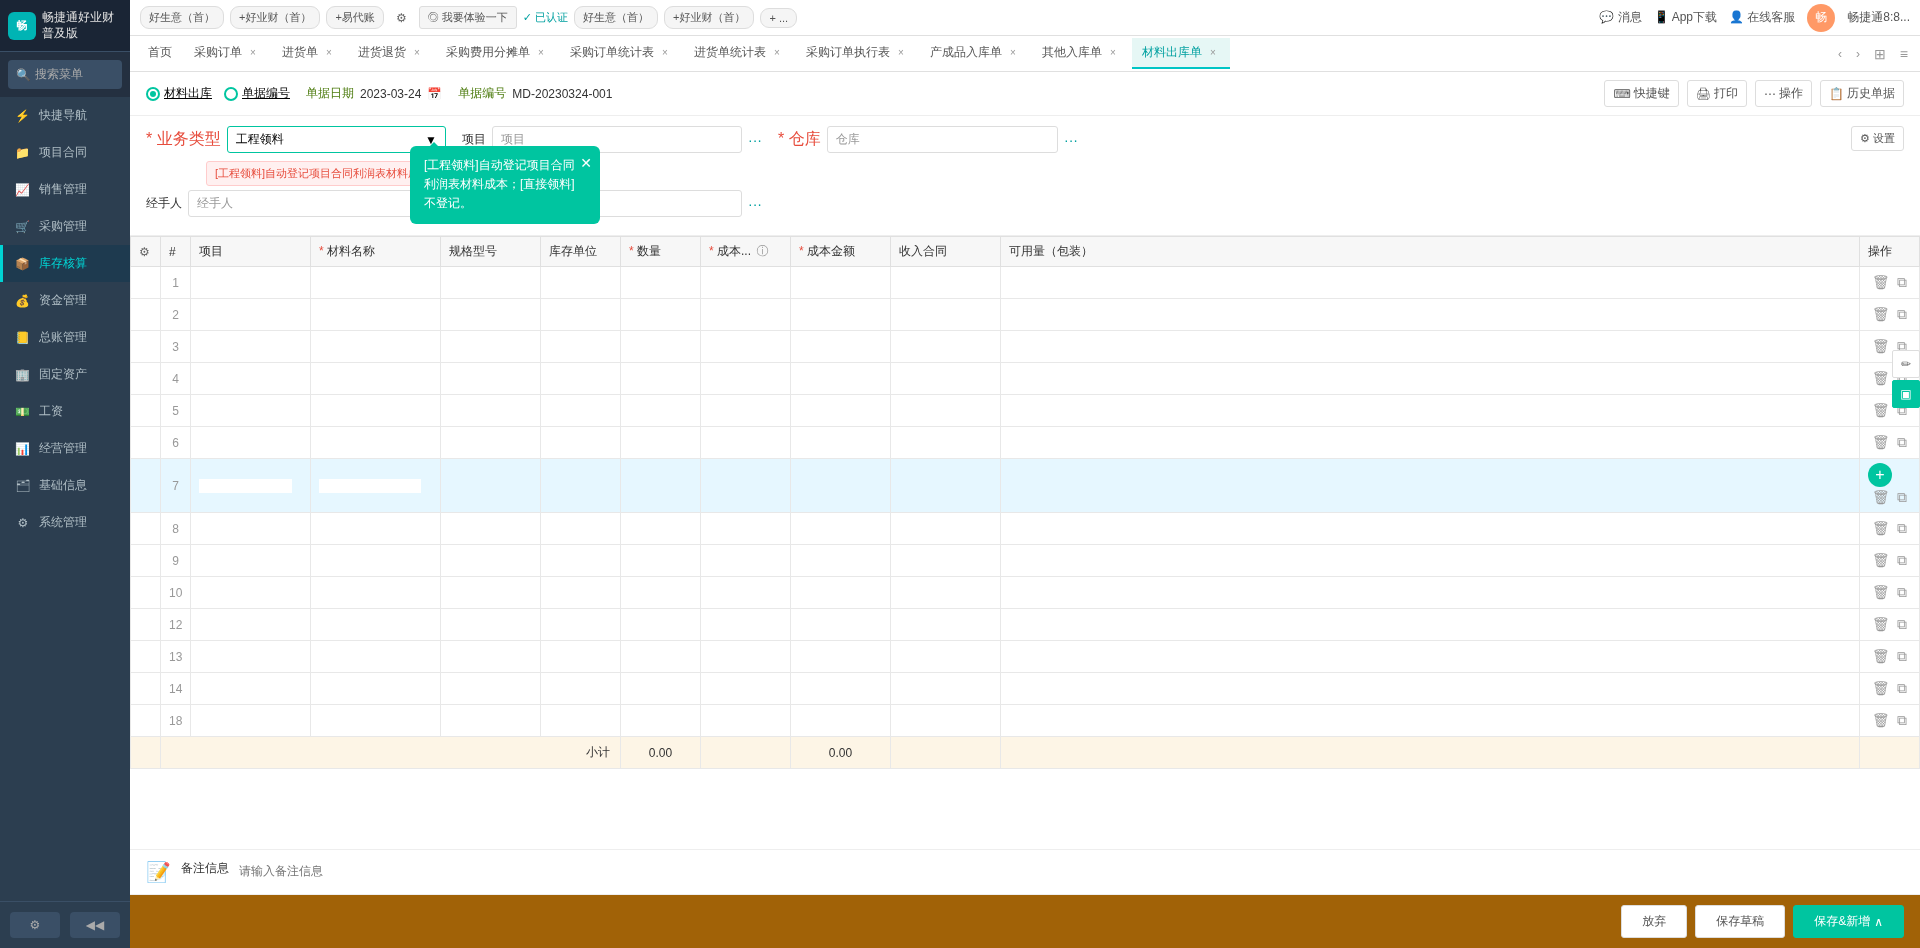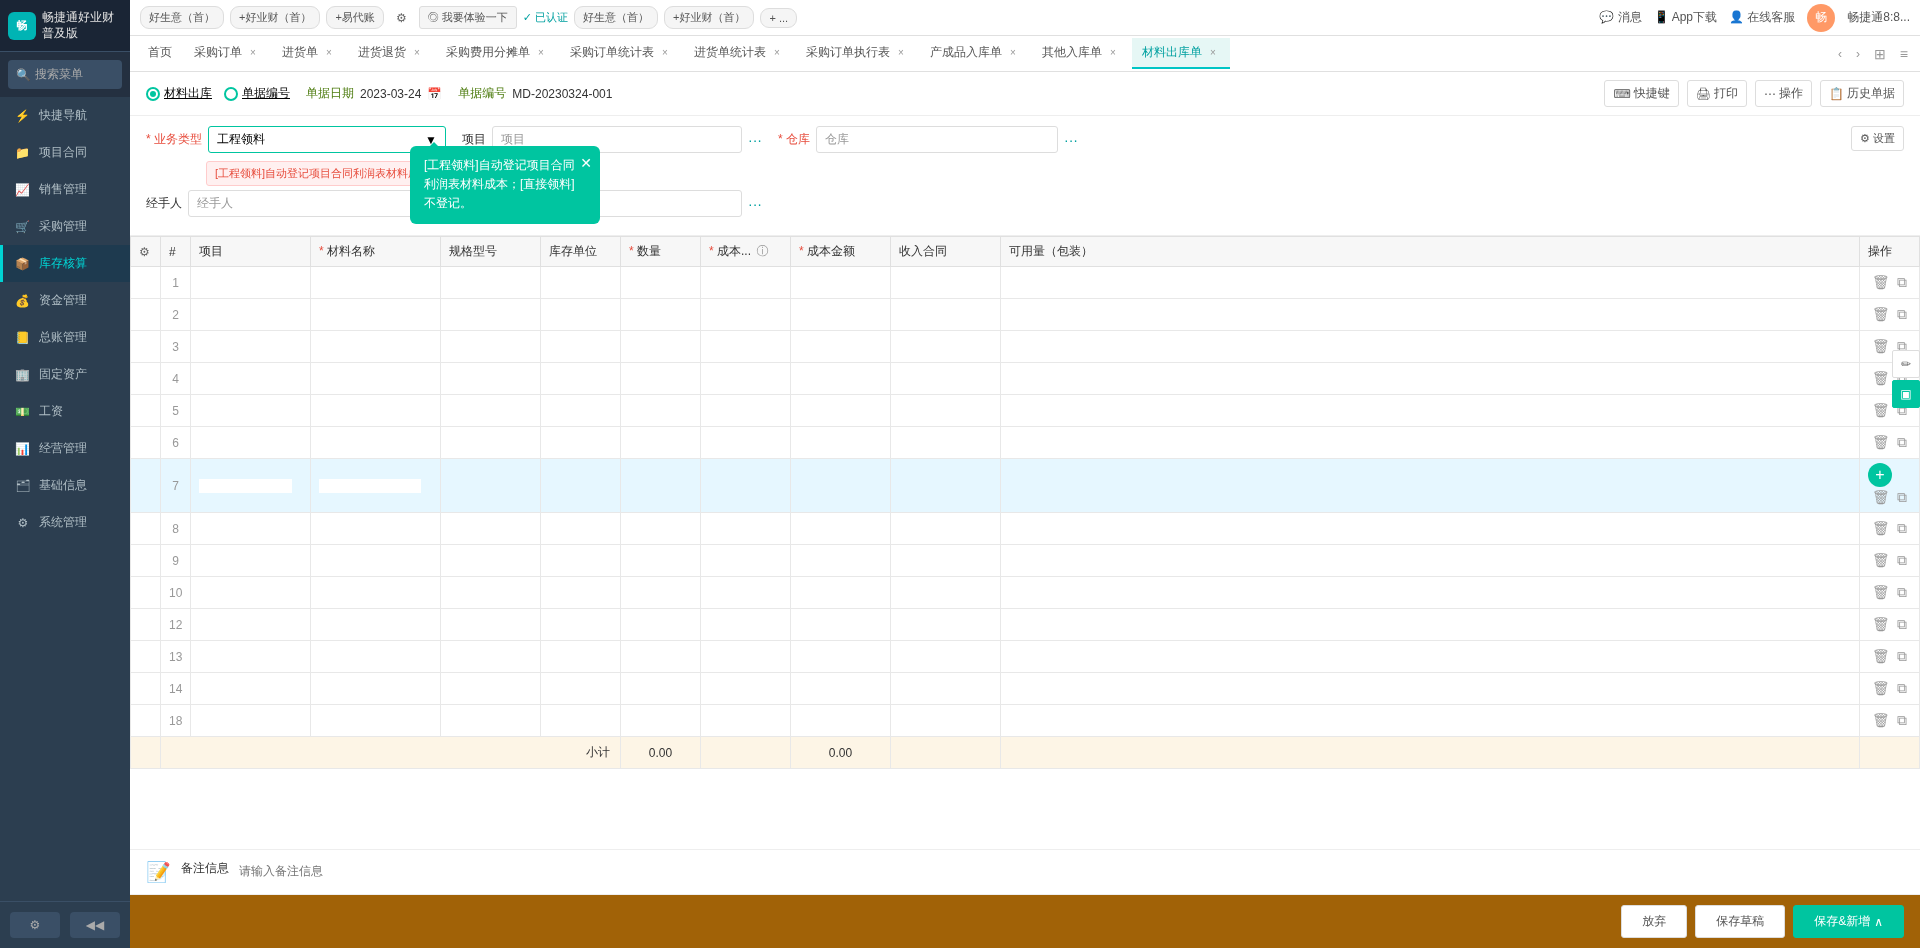--- a/index.html
+++ b/index.html
@@ -49,21 +49,21 @@
     .form-field-label { color: #4d7c0f; white-space: nowrap; }
     .form-field-value { color: #333; font-weight: 500; }
     .date-icon { color: #00a0a0; cursor: pointer; }
     .form-actions { margin-left: auto; display: flex; gap: 8px; }
     .btn-action { padding: 4px 8px; background: white; border: 1px solid #ddd; border-radius: 3px; cursor: pointer; color: #555; font-size: 11px; display: flex; align-items: center; gap: 3px; }
 
     
     .form-body { padding: 10px 16px; border-bottom: 1px solid #eee; flex-shrink: 0; }
     .form-row { display: flex; align-items: flex-start; gap: 16px; margin-bottom: 8px; flex-wrap: wrap; }
     .field-group { display: flex; align-items: center; gap: 6px; min-width: 300px; }
-    .field-label { color: #e74c3c; font-size: 12px; white-space: nowrap; }
+    .field-label { color: #e74c3c; font-size: 16px; white-space: nowrap; }
     .field-label::before { content: '* '; color: #e74c3c; }
     .field-label-plain { color: #333; font-size: 12px; white-space: nowrap; }
     .field-select { flex: 1; border: 1px solid #ddd; border-radius: 3px; padding: 4px 8px; font-size: 12px; display: flex; align-items: center; justify-content: space-between; cursor: pointer; min-width: 180px; background: white; }
     .field-dots { color: #00a0a0; cursor: pointer; font-size: 14px; }
     .error-tooltip { background: #fff0f0; border: 1px solid #ffcccc; color: #e74c3c; padding: 4px 8px; border-radius: 3px; font-size: 11px; white-space: nowrap; }
     .warning-tooltip { position: absolute; background: #00c5a0; color: white; padding: 10px 14px; border-radius: 6px; font-size: 12px; z-index: 100; width: 190px; line-height: 1.6; }
     .warning-tooltip::before { content: ''; position: absolute; top: -8px; left: 20px; border: 4px solid transparent; border-bottom-color: #00c5a0; }
     .tooltip-close { position: absolute; right: 8px; top: 6px; cursor: pointer; color: white; font-size: 14px; }
 
     

